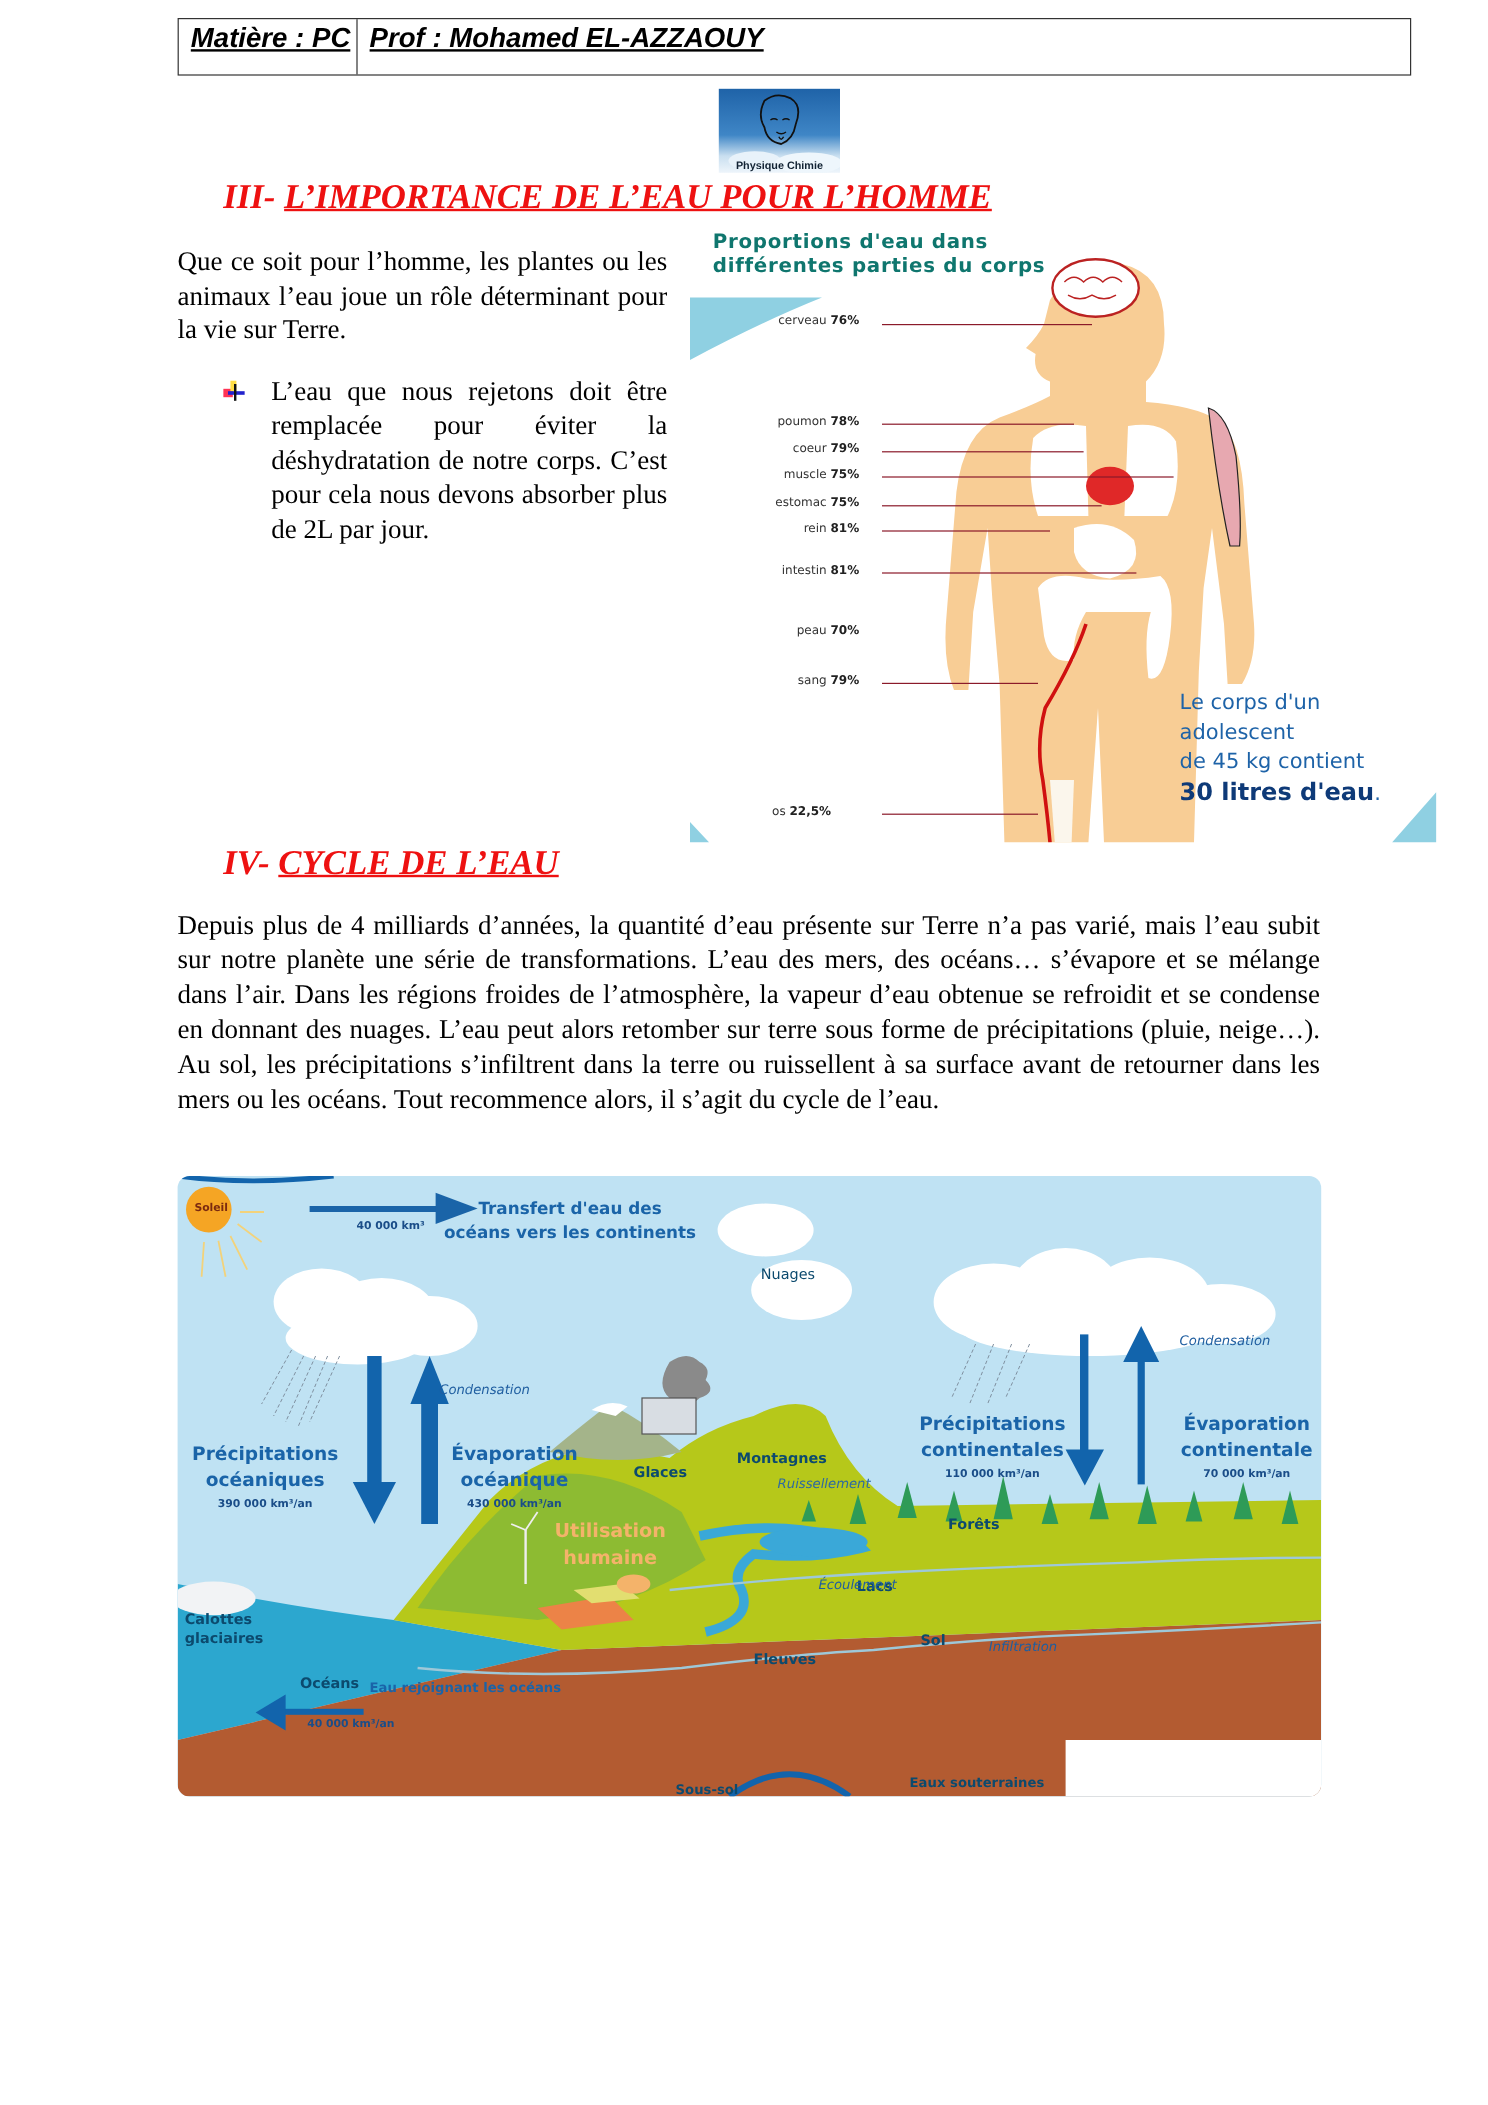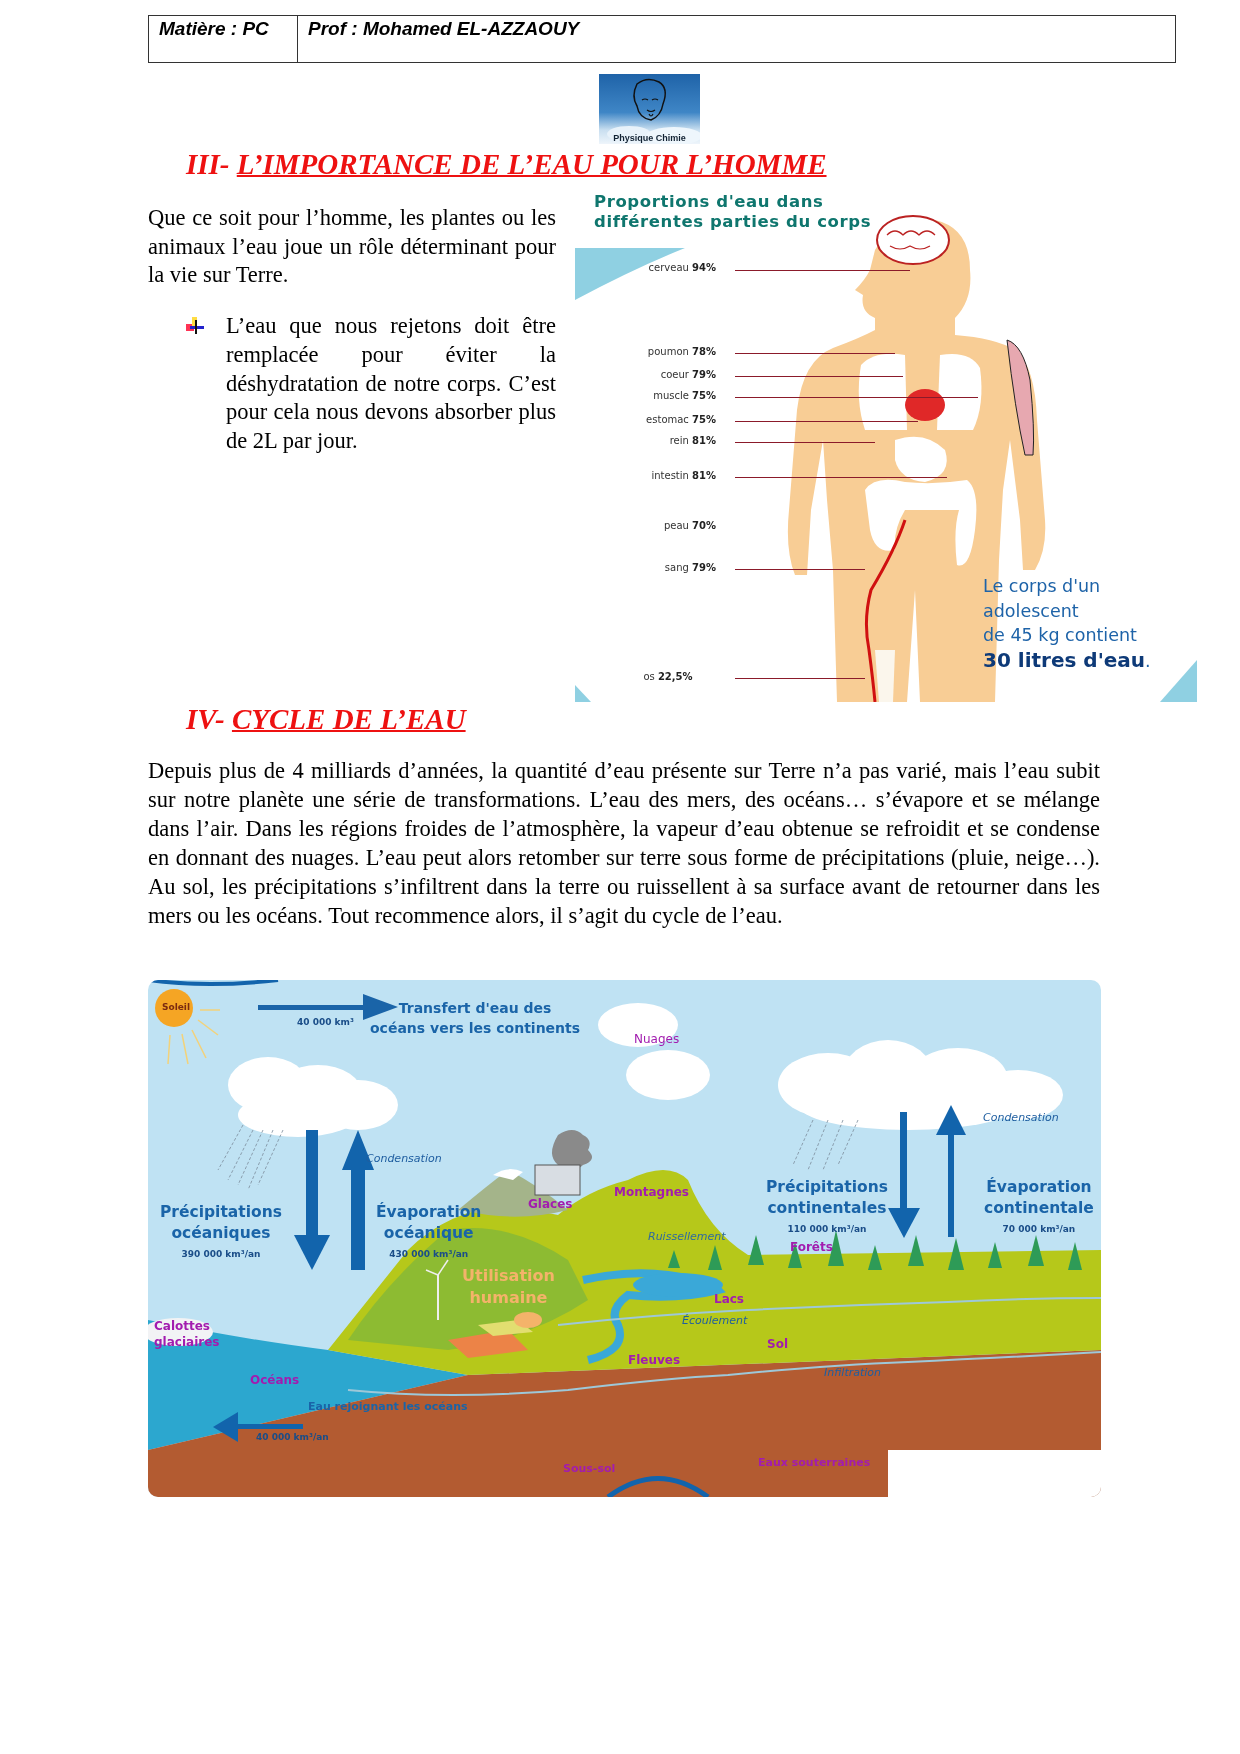--- a/index.html
+++ b/index.html
@@ -1,20 +1,20 @@
 <!DOCTYPE html>
 <html><head>
 <meta charset="utf-8">
 <style>
   html, body { margin:0; padding:0; background:#fff; }
   body { width:1240px; height:1754px; position:relative; overflow:hidden; font-family:"Liberation Serif", serif; color:#000; }
   .abs { position:absolute; }
   
   .hdr { position:absolute; left:148px; top:15px; width:1028px; height:48px; border:1.5px solid #333; display:flex; box-sizing:border-box; }
-  .hdr .cell { border-right:1.5px solid #333; padding:2px 10px; box-sizing:border-box; font-family:"Liberation Sans", sans-serif; font-style:italic; font-weight:bold; font-size:19px; white-space:nowrap; }
+  .hdr .cell { border-right:1.5px solid #333; padding:2px 10px; box-sizing:border-box; font-family:"Liberation Sans", sans-serif; font-style:italic; font-weight:bold; font-size:23px; text-decoration:underline; white-space:nowrap; }
   .hdr .cell:last-child { border-right:none; }
   
   .logo { left:599px; top:74px; width:101px; height:70px; background:linear-gradient(#1f63a8 0%, #3f86c6 55%, #c9dff0 80%, #eef5fb 100%); overflow:hidden; }
   .logo-cap { position:absolute; bottom:1px; left:0; width:100%; text-align:center; font-family:"Liberation Sans", sans-serif; font-size:9px; font-weight:bold; color:#123; }
   
   .h { font-family:"Liberation Serif", serif; font-style:italic; font-weight:bold; color:#e11; font-size:29px; white-space:nowrap; }
   .h .u { text-decoration:underline; text-decoration-thickness:2px; }
   .para { font-size:22.5px; line-height:28.5px; text-align:justify; }
   .bullets { left:186px; top:312px; width:370px; }
   .bullet { position:relative; padding-left:40px; font-size:22.5px; line-height:28.8px; text-align:justify; }
@@ -25,21 +25,21 @@
   .lbl { font-family:"DejaVu Sans", sans-serif; font-size:10px; color:#333; text-align:right; width:130px; white-space:nowrap; }
   .lbl b { color:#222; }
   .lead { height:1.4px; background:#8b1a2a; }
   .caption-box { left:983px; top:574px; font-family:"DejaVu Sans", sans-serif; font-size:17.5px; line-height:24.5px; color:#1e63a8; }
   .caption-box b { color:#0e3a78; font-size:20px; }
   
   .cyc { left:148px; top:980px; width:953px; height:517px; border-radius:10px; overflow:hidden; background:#bfe2f3; }
   .cl { position:absolute; font-family:"DejaVu Sans", sans-serif; white-space:nowrap; }
   .blue-b { color:#1a64a8; font-weight:bold; text-align:center; font-size:15.5px; line-height:21px; }
   .small-num { color:#1a4d88; font-weight:bold; font-size:9px; display:block; }
-  .purple { color:#a21caf; font-weight:bold; font-size:12px; }
+  .purple { color:#0c4a6e; font-weight:bold; font-size:12px;margin-top:23px; }
   .it-blue { color:#1f5ea0; font-style:italic; font-size:11px; }
   .orange-b { color:#f4b36a; font-weight:bold; font-size:16px; text-align:center; line-height:22px; }
 </style>
 </head>
 <body>
 
 <div class="hdr">
   <div class="cell" style="width:149px">Matière : PC</div>
   <div class="cell" style="width:310px">Prof : Mohamed EL-AZZAOUY</div>
 </div>
@@ -98,21 +98,21 @@
 
     <path d="M300 460 L320 460 L318 512 L304 512Z" fill="#fbf6ec"></path>
   </svg>
 </div>
 
 <div class="abs fig-title">
   <div>Proportions d'eau dans</div>
   <div>différentes parties du corps</div>
 </div>
 
-<div class="abs lbl" style="left:586px; top:262px;"><span>cerveau</span> <b>94%</b></div>
+<div class="abs lbl" style="left:586px; top:262px;"><span>cerveau</span> <b>76%</b></div>
 <div class="abs lead" style="left:735px; top:270px; width:175px;"></div>
 
 <div class="abs lbl" style="left:586px; top:346px;"><span>poumon</span> <b>78%</b></div>
 <div class="abs lead" style="left:735px; top:353px; width:160px;"></div>
 
 <div class="abs lbl" style="left:586px; top:369px;"><span>coeur</span> <b>79%</b></div>
 <div class="abs lead" style="left:735px; top:376px; width:168px;"></div>
 
 <div class="abs lbl" style="left:586px; top:390px;"><span>muscle</span> <b>75%</b></div>
 <div class="abs lead" style="left:735px; top:397px; width:243px;"></div>

